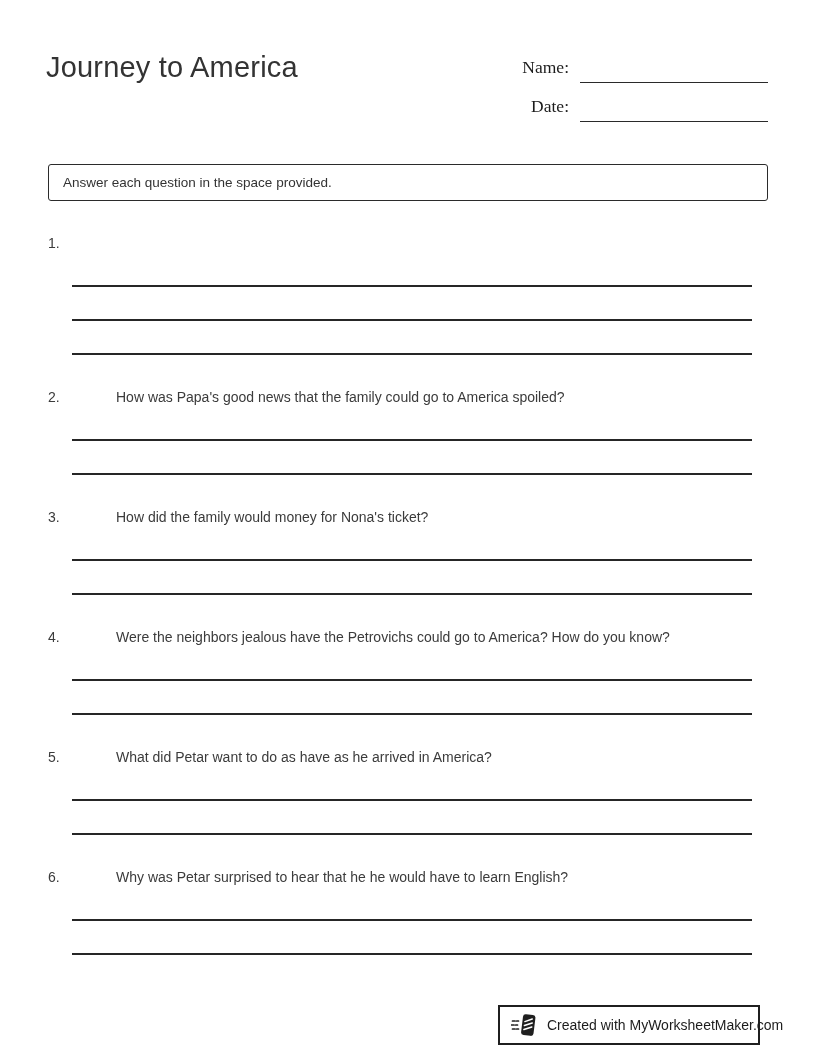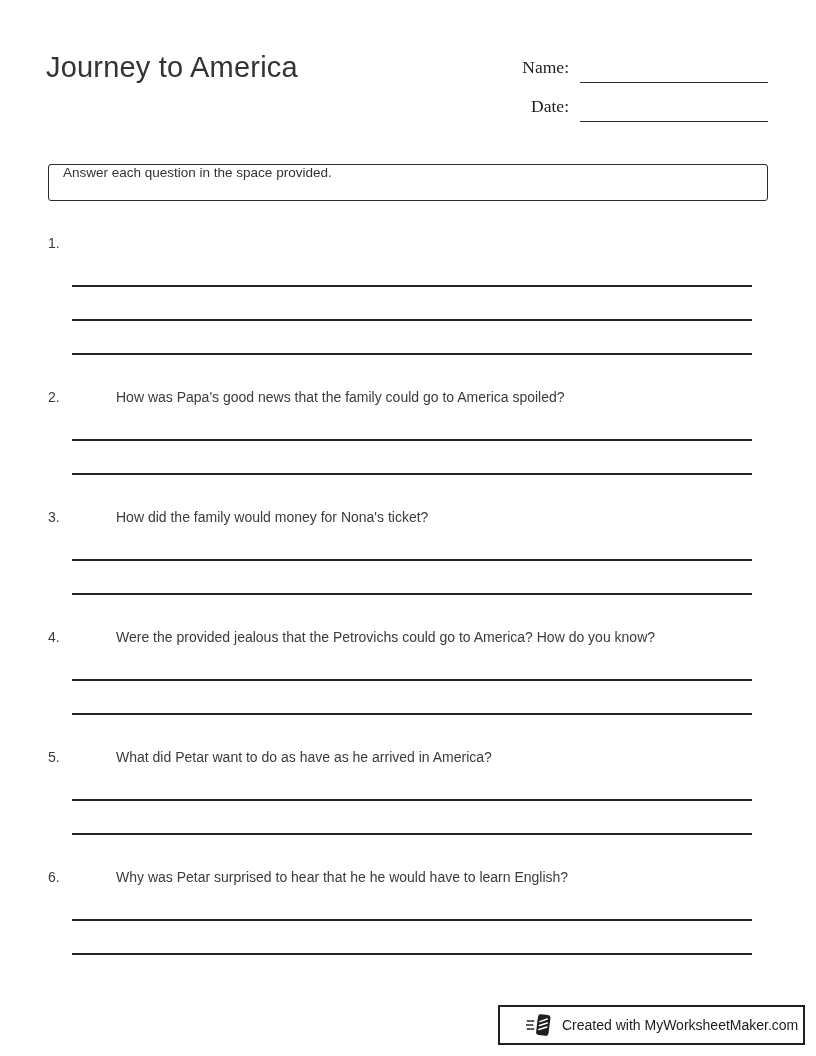--- a/index.html
+++ b/index.html
@@ -52,21 +52,21 @@
   .instructions-box {
     position: absolute;
     left: 48px;
     top: 164px;
     width: 720px;
     height: 37px;
     box-sizing: border-box;
     border: 1.5px solid #2b2b2b;
     border-radius: 3px;
     display: flex;
-    align-items: flex-start;
+    align-items: center;
     padding-left: 14px;
     font-size: 13.5px;
     color: #333333;
   }
 
   
   .questions {
     position: absolute;
     left: 48px;
     top: 234px;
@@ -86,28 +86,28 @@
   .answer-line {
     height: 32px;
     border-bottom: 2px solid #262626;
   }
 
   
   .footer-badge {
     position: absolute;
     left: 498px;
     top: 1005px;
-    width: 307px;
+    width: 262px;
     height: 40px;
     box-sizing: border-box;
     border: 2px solid #1f1f1f;
     background: #ffffff;
     display: flex;
     align-items: center;
-    padding: 0 10px 0 26px;
+    padding: 0 10px 0 11px;
     gap: 9px;
   }
   .footer-text {
     font-size: 14px;
     color: #1c1c1c;
     white-space: nowrap;
   }
   .logo-icon { flex: none; display: flex; align-items: center; }
 </style>
 </head>
@@ -163,21 +163,21 @@
       </div>
       <div class="answer-lines">
           <div class="answer-line"></div>
           <div class="answer-line"></div>
         </div>
     </div>
 
     <div class="question">
       <div class="q-row">
         <span class="q-number">4.</span>
-        <span class="q-text">Were the provided jealous that the Petrovichs could go to America? How do you know?</span>
+        <span class="q-text">Were the neighbors jealous have the Petrovichs could go to America? How do you know?</span>
       </div>
       <div class="answer-lines">
           <div class="answer-line"></div>
           <div class="answer-line"></div>
         </div>
     </div>
 
     <div class="question">
       <div class="q-row">
         <span class="q-number">5.</span>

